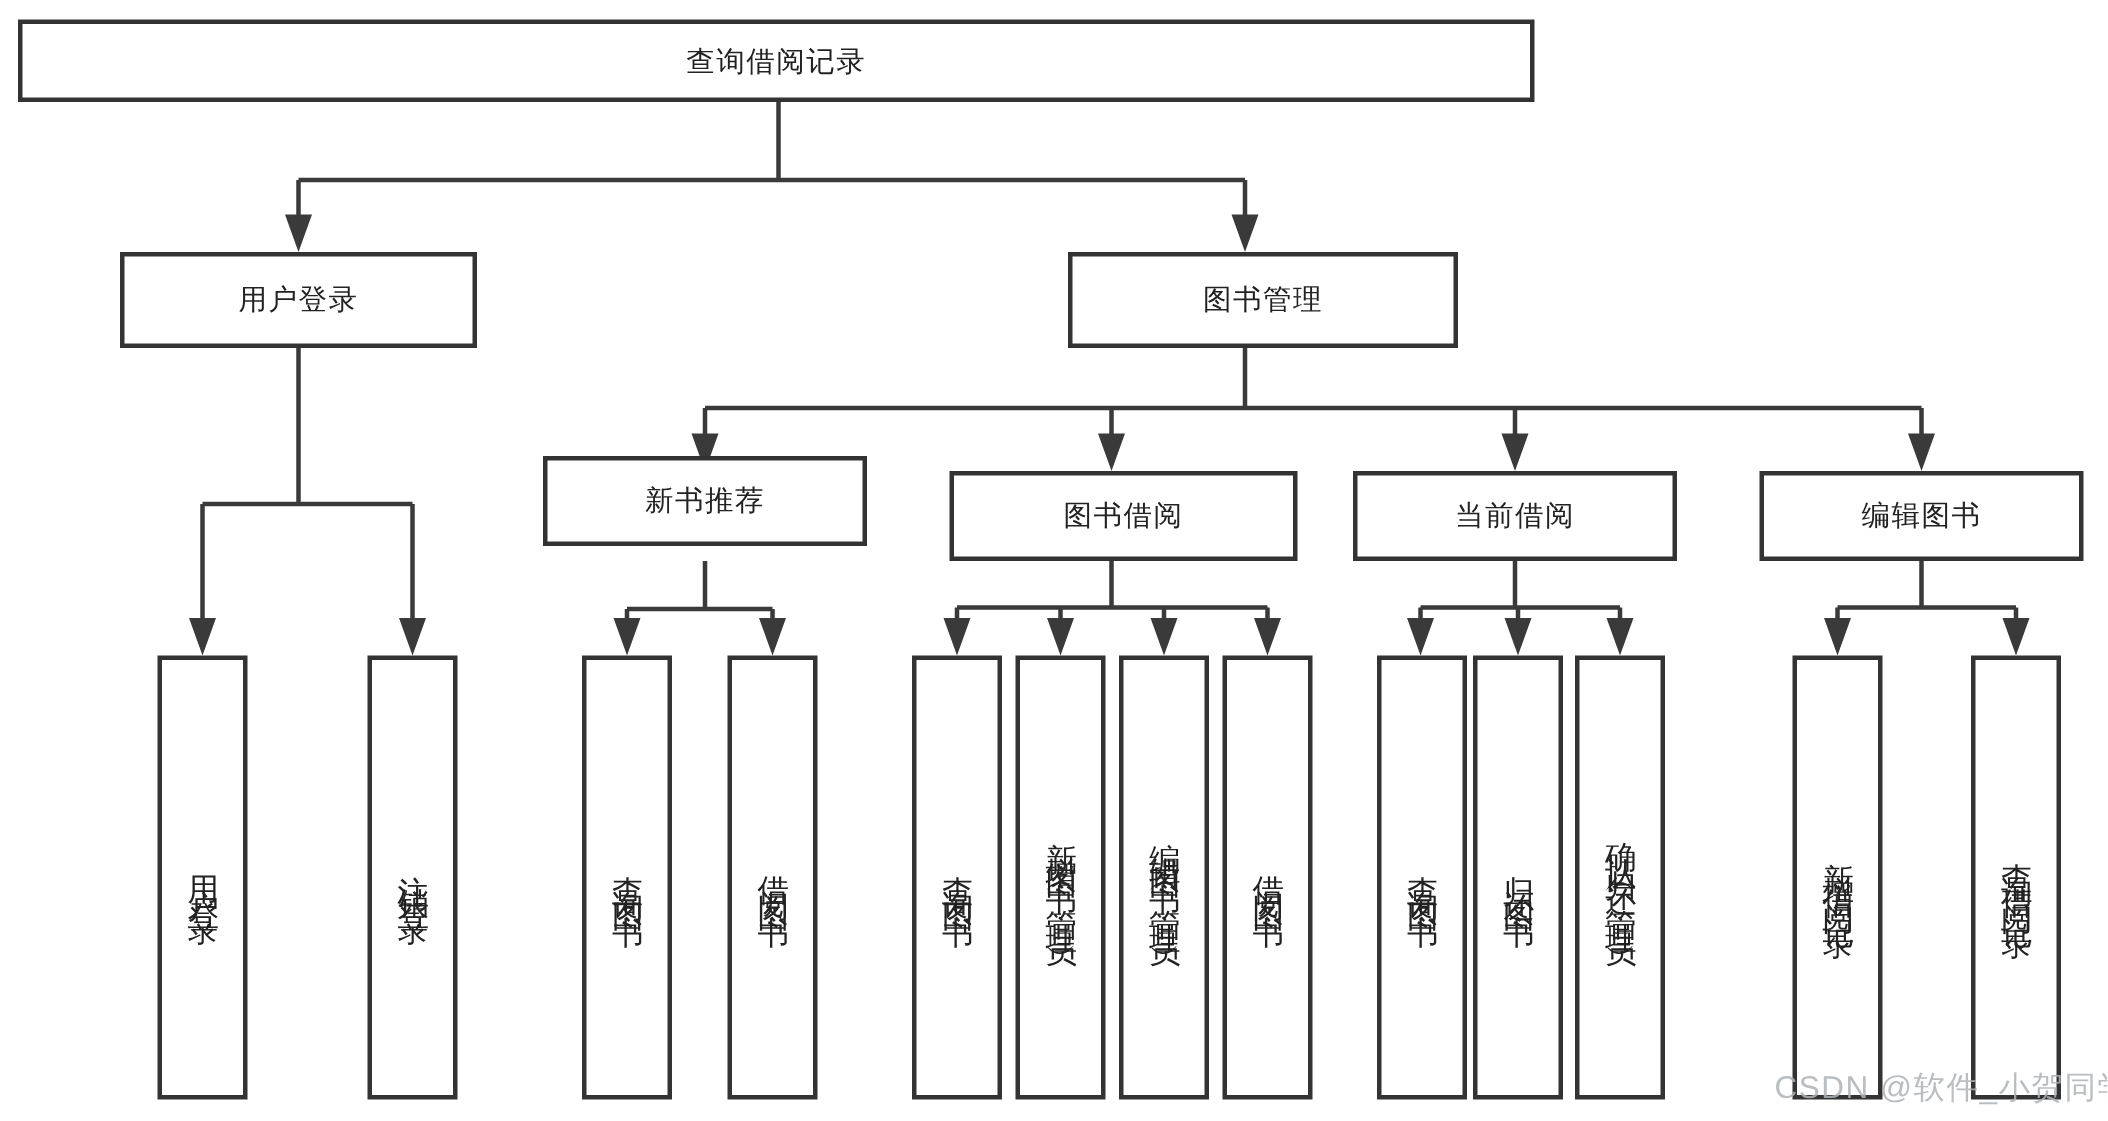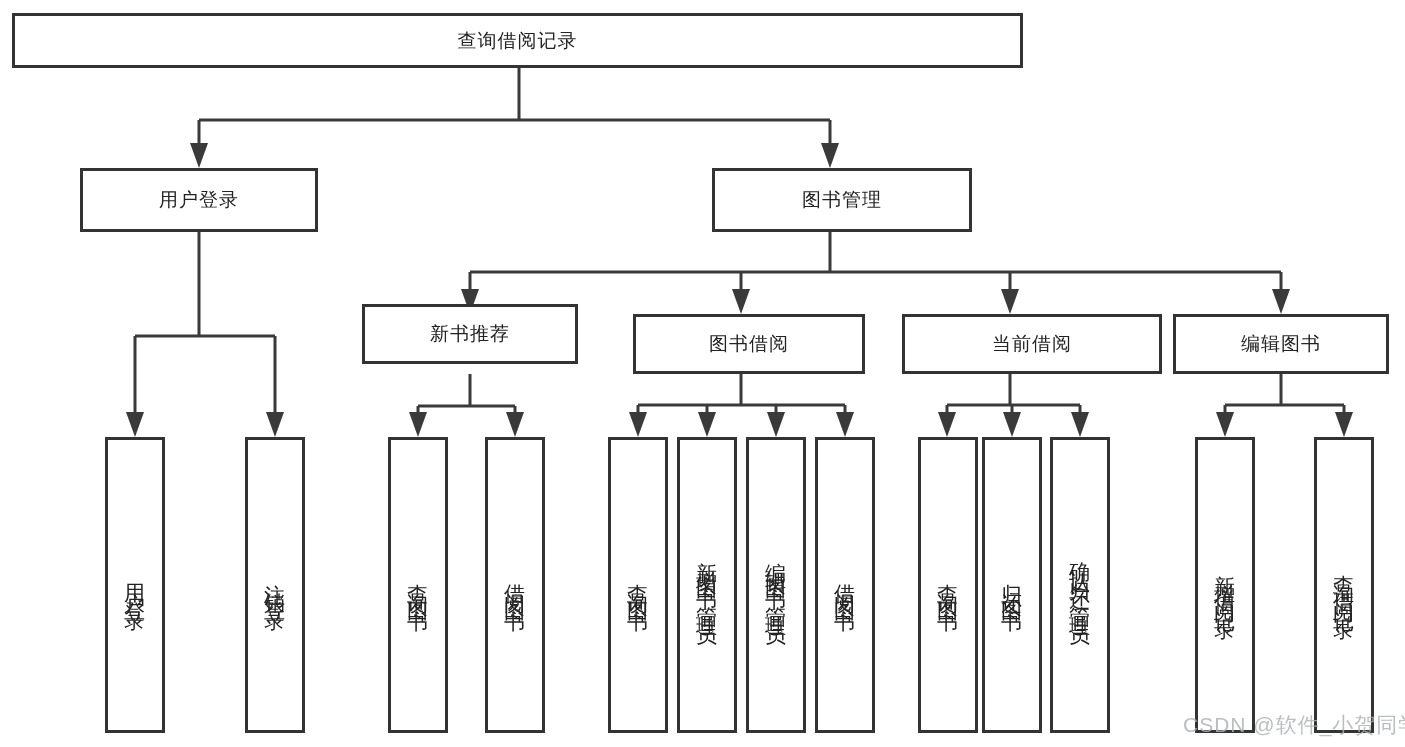--- a/index.html
+++ b/index.html
@@ -92,21 +92,21 @@
              M1335 412 L1353 412 L1344 437 Z" fill="#3a3a3a" stroke="none"></path>
   </svg>
 
   <div class="node" style="left:12px; top:13px; width:1011px; height:55px;">查询借阅记录</div>
 
   <div class="node" style="left:80px; top:168px; width:238px; height:64px;">用户登录</div>
   <div class="node" style="left:712px; top:168px; width:260px; height:64px;">图书管理</div>
 
   <div class="node" style="left:362px; top:304px; width:216px; height:60px;">新书推荐</div>
   <div class="node" style="left:633px; top:314px; width:232px; height:60px;font-family:Liberation Mono, monospace;">图书借阅</div>
-  <div class="node" style="left:902px; top:314px; width:260px; height:60px;">当前借阅</div>
+  <div class="node" style="left:902px; top:314px; width:216px; height:60px;">当前借阅</div>
   <div class="node" style="left:1173px; top:314px; width:216px; height:60px;">编辑图书</div>
 
   <div class="node leaf" style="left:105px; top:437px; width:60px; height:296px;">
     <span class="vtext">用户登录</span>
   </div>
   <div class="node leaf" style="left:245px; top:437px; width:60px; height:296px;">
     <span class="vtext">注销登录</span>
   </div>
 
   <div class="node leaf" style="left:388px; top:437px; width:60px; height:296px;">

